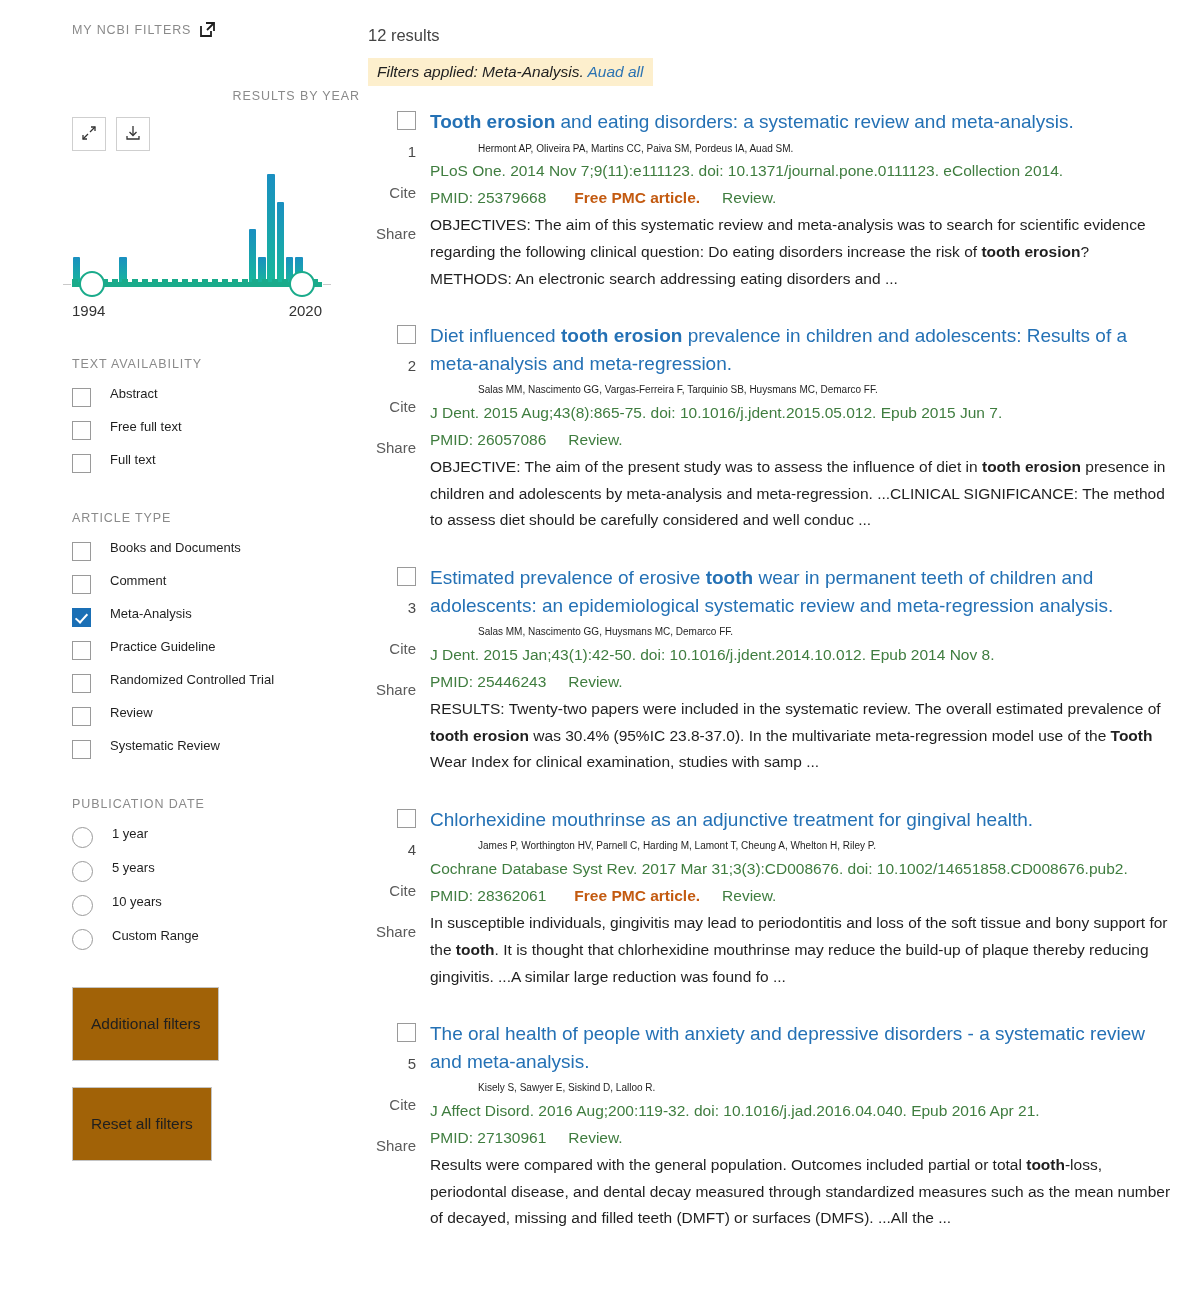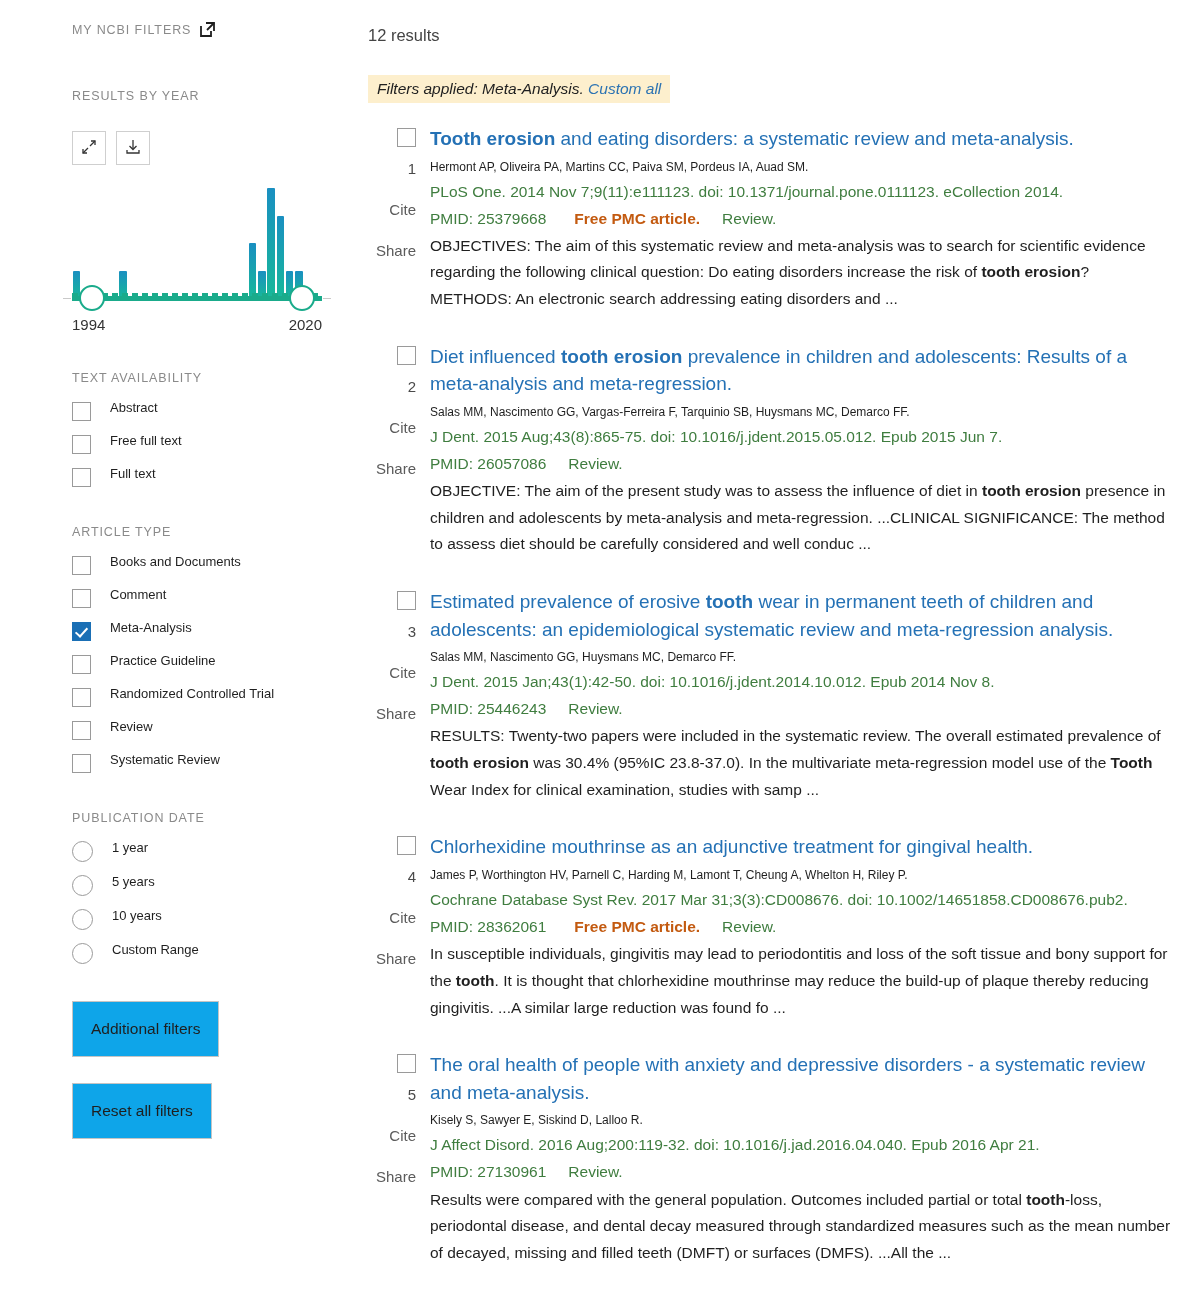--- a/index.html
+++ b/index.html
@@ -17,21 +17,21 @@
   .sidebar { width:360px; flex:0 0 360px; padding:22px 0 0 72px; }
 
   .ncbi-filters { display:flex; align-items:center; gap:9px; margin-bottom:52px; }
   .section-label {
     font-size:12.5px; letter-spacing:.9px; color:#8a8a8a;
     text-transform:uppercase; font-weight:400;
   }
   .ext-icon { display:inline-block; width:15px; height:15px; position:relative; }
   .ext-icon svg { display:block; }
 
-  .chart-label { margin-bottom:28px; }
+  .chart-label { margin-bottom:14px;text-align:right; }
 
   .chart-tools { display:flex; gap:10px; margin-bottom:18px; }
   .tool-btn {
     width:34px; height:34px; border:1px solid #cfcfcf; background:#fff;
     display:flex; align-items:center; justify-content:center; cursor:pointer;
   }
 
   
   .hist-wrap { position:relative; width:250px; height:150px; }
   .hist { position:absolute; left:0; bottom:35px; width:250px; height:110px; }
@@ -78,28 +78,28 @@
     border:solid #fff; border-width:0 2.2px 2.2px 0; transform:rotate(42deg);
   }
   .rb {
     width:21px; height:21px; flex:0 0 21px; margin-top:2px;
     border:1px solid #9a9a9a; border-radius:50%; background:#fff;
   }
   .opt-label { font-size:13px; color:#1f1f1f; line-height:1.33; max-width:205px; }
 
   .filter-btn {
     margin-top:26px; display:inline-block;
-    border:1px solid #c4c4c4; background:#0ea5e9; color:#1f1f1f;
-    font-size:15.5px; padding:18px 18px; cursor:pointer;
+    border:1px solid #c4c4c4; background:#a16207; color:#1f1f1f;
+    font-size:15.5px; padding:27px 18px; cursor:pointer;
     font-family:"Liberation Sans", sans-serif;
   }
 
   
   .main { flex:1; padding:26px 28px 0 8px; min-width:0; }
-  .results-count { font-size:16.5px; color:#444; margin-bottom:30px; }
+  .results-count { font-size:16.5px; color:#444; margin-bottom:13px; }
   .filters-applied {
     display:inline-block; background:#fdefcd; color:#1f1f1f;
     font-style:italic; font-size:15.5px; padding:5px 9px; margin-bottom:22px;
   }
   .filters-applied a { color:#2c73b2; text-decoration:none; font-style:italic; }
 
   .result { display:flex; gap:0; margin-bottom:30px; }
   .rail {
     width:62px; flex:0 0 62px; text-align:right; padding-right:14px;
     padding-top:3px;
@@ -111,21 +111,21 @@
   .rail .rnum { font-size:15px; color:#4a4a4a; margin-top:9px; }
   .rail .rlink {
     font-size:15px; color:#5b5b5b; margin-top:24px; cursor:pointer;
   }
   .body { flex:1; min-width:0; }
   .r-title {
     font-size:19px; line-height:1.45; color:#2471b5; text-decoration:none;
     font-weight:400; display:block; margin:0 0 4px 0; cursor:pointer;
   }
   .r-title b { font-weight:700; }
-  .r-authors { font-size:12px; color:#1f1f1f; line-height:1.75; }
+  .r-authors { font-size:10px; color:#1f1f1f; line-height:1.75;margin-left:48px; }
   .r-cite { font-size:15.5px; color:#3f7d3f; line-height:1.75; }
   .r-meta { font-size:15.5px; line-height:1.75; color:#3f7d3f; }
   .r-meta .pmid { color:#3f7d3f; }
   .r-meta .pmc { color:#c35a10; font-weight:700; margin-left:28px; }
   .r-meta .rev { color:#3f7d3f; margin-left:22px; }
   .r-snip { font-size:15.5px; color:#1f1f1f; line-height:1.72; margin-top:1px; }
   .r-snip b { font-weight:700; }
 </style>
 </head>
 <body>
@@ -262,21 +262,21 @@
     <button class="filter-btn">Additional filters</button>
     <br>
     <button class="filter-btn">Reset all filters</button>
   </aside>
 
   <main class="main">
     <div class="results-count">12 results</div>
 
     <div class="filters-applied">
       <span>Filters applied: Meta-Analysis.</span>
-      <a href="#">Custom all</a>
+      <a href="#">Auad all</a>
     </div>
 
     <div id="results-list">
         <article class="result">
           <div class="rail">
             <div><span class="rcb"></span></div>
             <div class="rnum">1</div>
             <div class="rlink">Cite</div>
             <div class="rlink">Share</div>
           </div>

